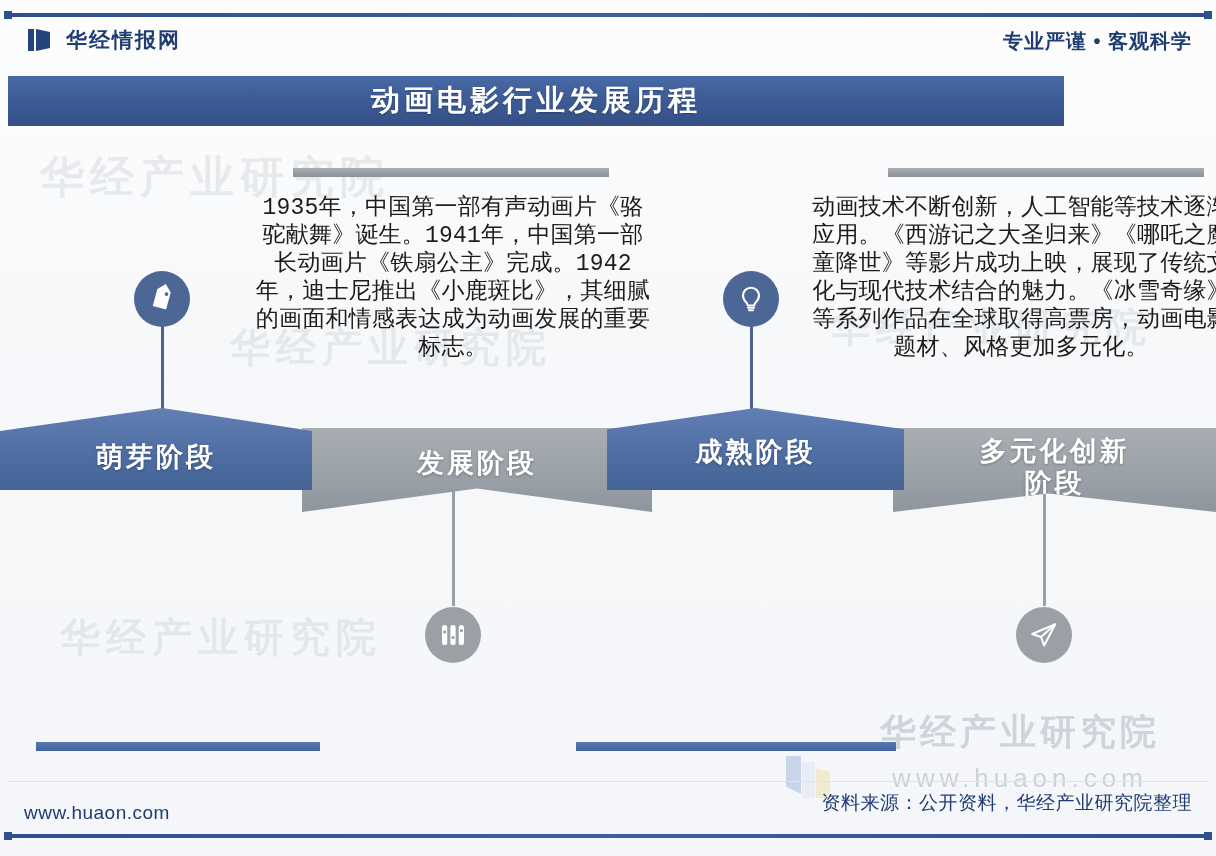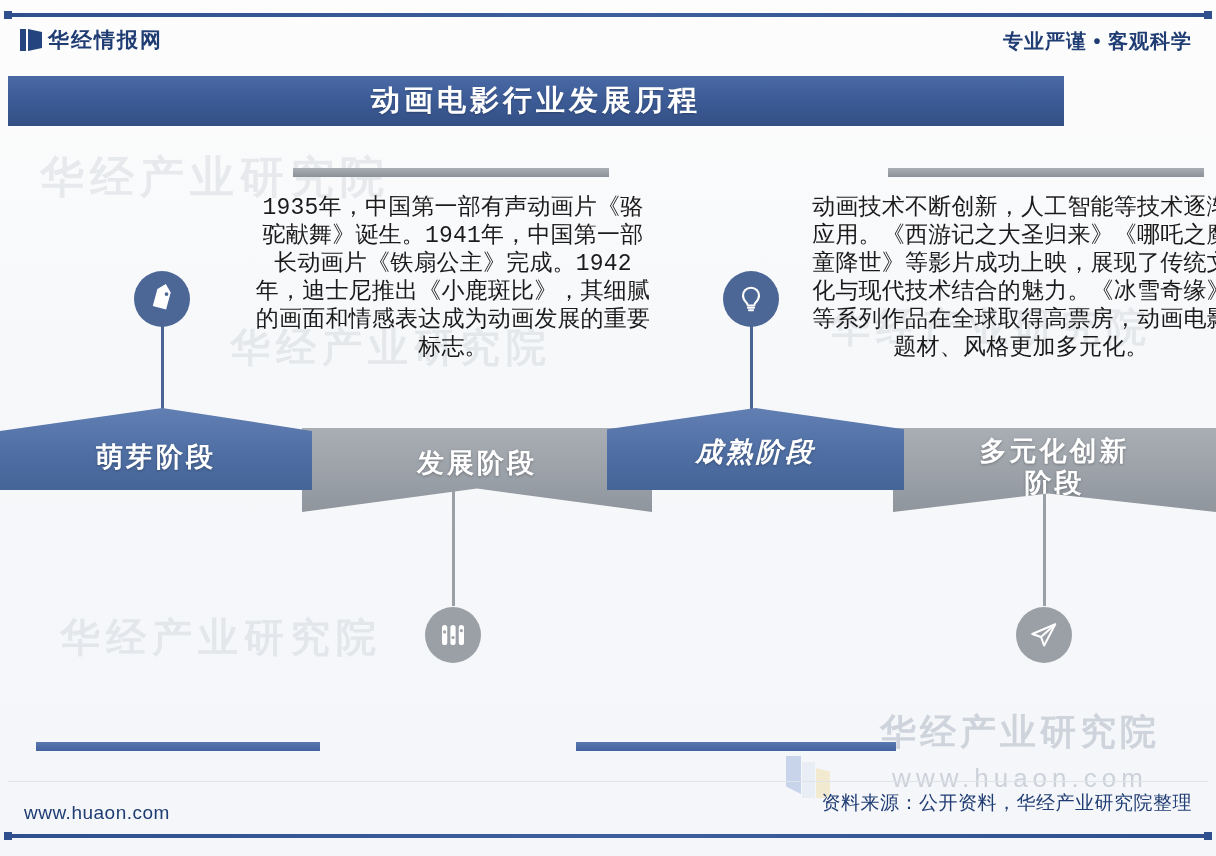--- a/index.html
+++ b/index.html
@@ -46,25 +46,25 @@
   
   .brand-row {
     position: absolute;
     left: 0;
     top: 22px;
     width: 1216px;
     height: 44px;
   }
   .brand-left {
     position: absolute;
-    left: 20px;
+    left: 28px;
     top: 4px;
     display: flex;
     align-items: center;
-    gap: 6px;
+    gap: 16px;
   }
   .brand-mark {
     width: 22px;
     height: 24px;
     position: relative;
   }
   .brand-mark .bar {
     position: absolute;
     left: 0;
     top: 1px;
@@ -388,21 +388,21 @@
 
       <div class="ribbon" style="left:893px; top:302px; width:323px; height:84px;
                   background:linear-gradient(180deg,#a9aeb4 0%, #9aa0a7 60%, #8f959c 100%);
                   clip-path: polygon(0 0, 100% 0, 100% 100%, 48% 78%, 0 100%);">
         <div class="ribbon-label" style="margin-bottom:6px; width:150px;">多元化创新阶段</div>
       </div>
 
       <div class="ribbon" style="left:607px; top:282px; width:297px; height:82px;
                   background:linear-gradient(180deg,#627fb3 0%, #4f6fa4 55%, #456497 100%);
                   clip-path: polygon(0 26%, 50% 0, 100% 26%, 100% 100%, 0 100%);">
-        <div class="ribbon-label" style="margin-top:6px;font-style:italic;">成熟阶段</div>
+        <div class="ribbon-label" style="margin-top:6px;">成熟阶段</div>
       </div>
 
     </div>
   </div>
 
   <div class="footer-sep"></div>
   <div class="footer-left">www.huaon.com</div>
   <div class="footer-right">资料来源：公开资料，华经产业研究院整理</div>
   <div class="footer-rule"></div>
 

